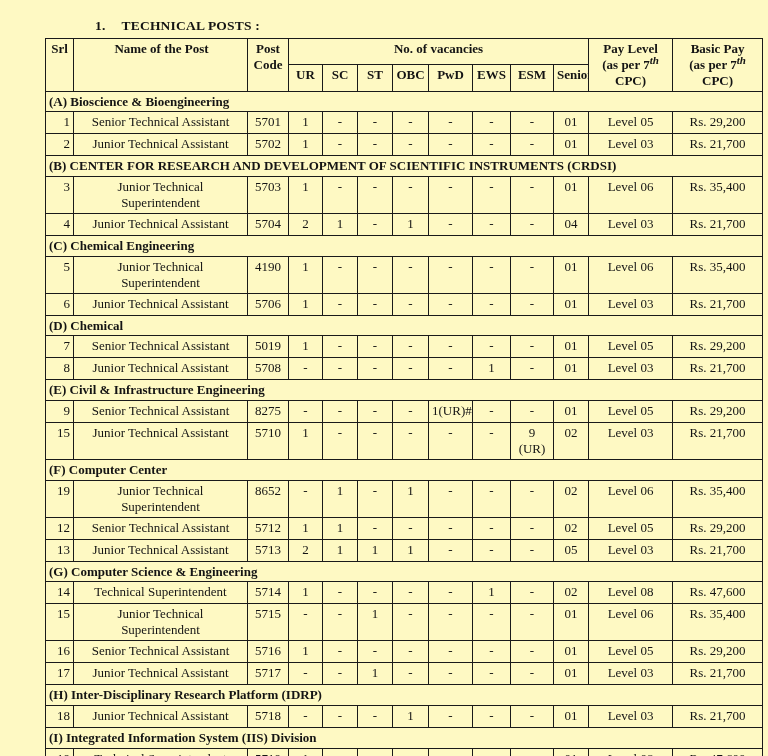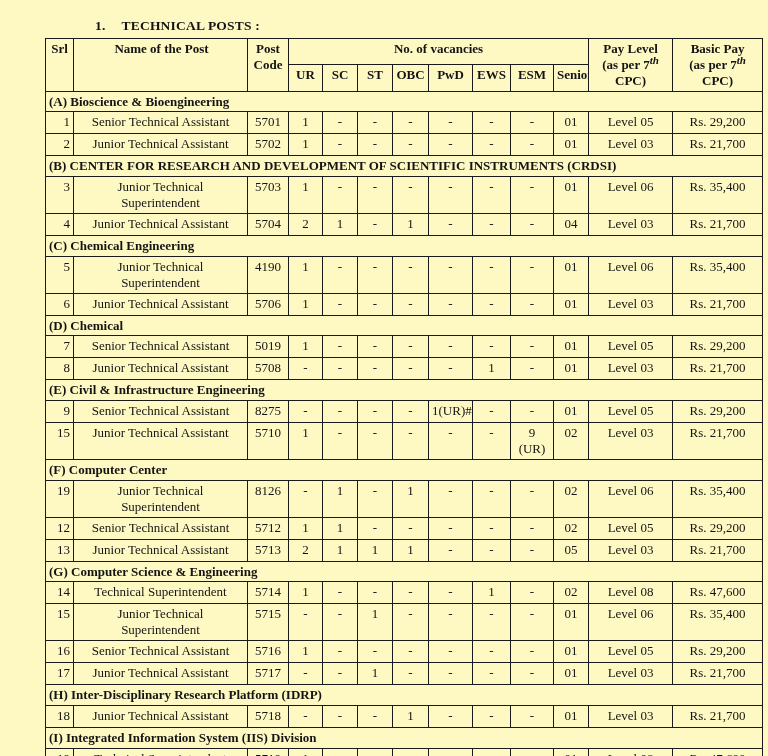--- a/index.html
+++ b/index.html
@@ -271,21 +271,21 @@
           <td class="cell-vac">02</td>
           <td class="cell-pay">Level 03</td>
           <td class="cell-bp">Rs. 21,700</td>
         </tr>
         <tr>
           <td class="section-label" colspan="13">(F) Computer Center</td>
         </tr>
         <tr class="post-row">
           <td class="cell-srl">19</td>
           <td class="cell-name">Junior Technical Superintendent</td>
-          <td class="cell-code">8126</td>
+          <td class="cell-code">8652</td>
           <td class="cell-vac">-</td>
           <td class="cell-vac">1</td>
           <td class="cell-vac">-</td>
           <td class="cell-vac">1</td>
           <td class="cell-vac">-</td>
           <td class="cell-vac">-</td>
           <td class="cell-vac">-</td>
           <td class="cell-vac">02</td>
           <td class="cell-pay">Level 06</td>
           <td class="cell-bp">Rs. 35,400</td>

